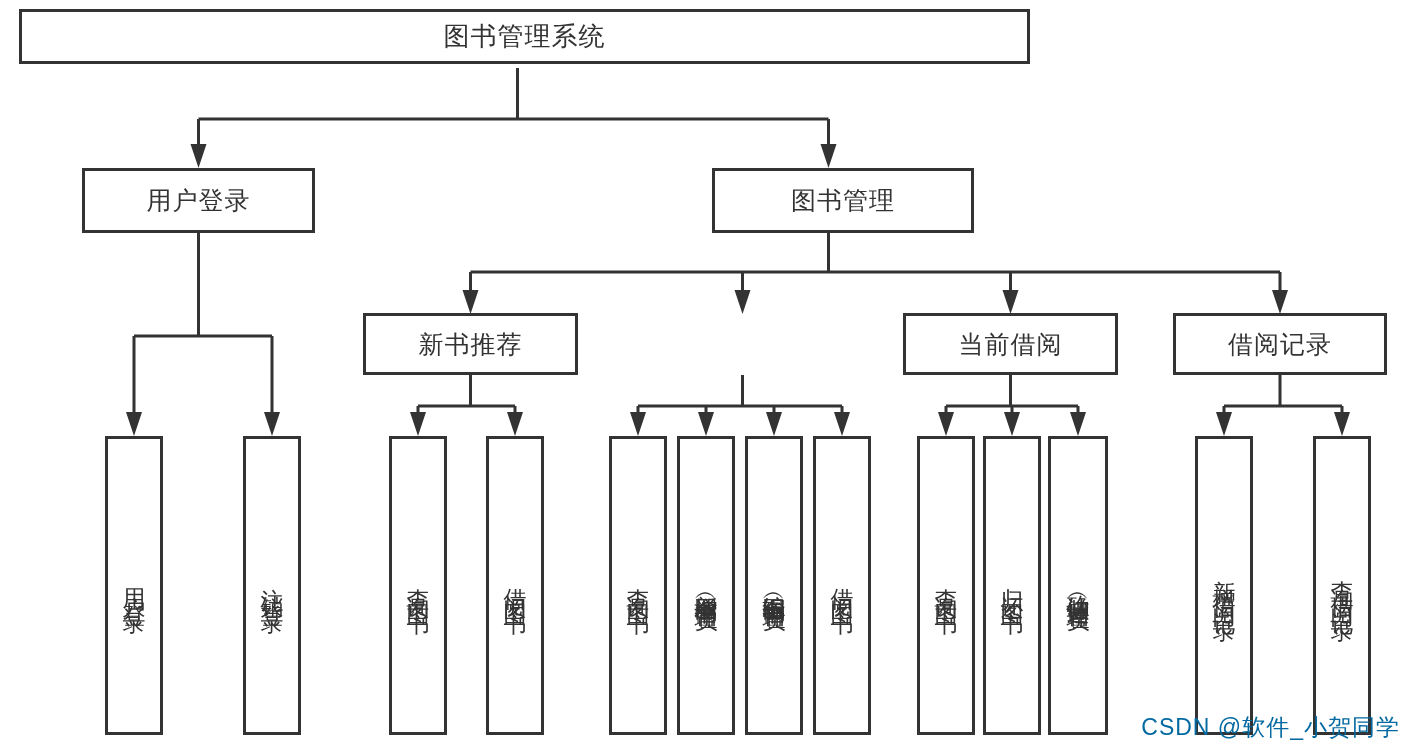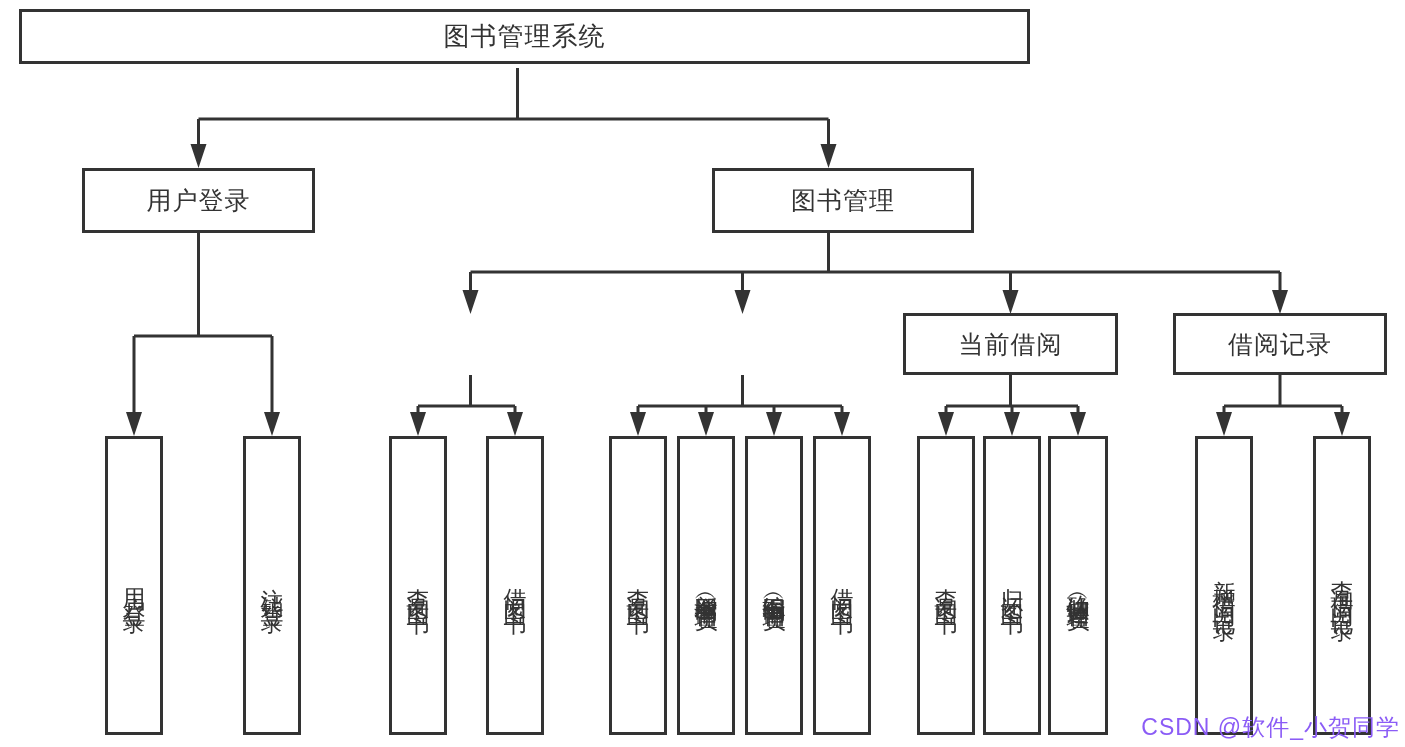--- a/index.html
+++ b/index.html
@@ -29,21 +29,21 @@
     writing-mode:vertical-rl;
     text-orientation:mixed;
     letter-spacing:8px;
     line-height:1;
   }
   .v-node.tight{letter-spacing:2px;}
   .watermark{
     position:absolute;
     right:5px;top:712px;
     font-size:23px;
-    color:#8b5cf6;
+    color:#0369a1;
     letter-spacing:1px;
     z-index:5;
     white-space:nowrap;
   }
 </style>
 </head>
 <body>
 
 <div class="stage">
 
@@ -69,20 +69,21 @@
 
     <path fill="none" stroke-width="3" d="M1280 375 V406 M1224 406 H1342 M1224 406 V420 M1342 406 V420" stroke="#333333"></path>
     <path stroke="none" d="M1216 412 L1232 412 L1224 436 Z M1334 412 L1350 412 L1342 436 Z" fill="#333333"></path>
   </svg>
 
   <div class="node h-node root-node" style="left:12px;top:9px;width:1011px;height:55px;margin-left:7px;">图书管理系统</div>
 
   <div class="node h-node" style="left:82px;top:168px;width:233px;height:65px;">用户登录</div>
   <div class="node h-node" style="left:712px;top:168px;width:262px;height:65px;">图书管理</div>
 
+  <div class="node h-node" style="left:363px;top:313px;width:215px;height:62px;">新书推荐</div>
   <div class="node h-node" style="left:903px;top:313px;width:215px;height:62px;">当前借阅</div>
   <div class="node h-node" style="left:1173px;top:313px;width:214px;height:62px;">借阅记录</div>
 
   <div class="node v-node" style="left:105px;top:436px;width:58px;height:299px;">用户登录</div>
   <div class="node v-node" style="left:243px;top:436px;width:58px;height:299px;">注销登录</div>
 
   <div class="node v-node" style="left:389px;top:436px;width:58px;height:299px;">查询图书</div>
   <div class="node v-node" style="left:486px;top:436px;width:58px;height:299px;">借阅图书</div>
 
   <div class="node v-node" style="left:609px;top:436px;width:58px;height:299px;">查询图书</div>

